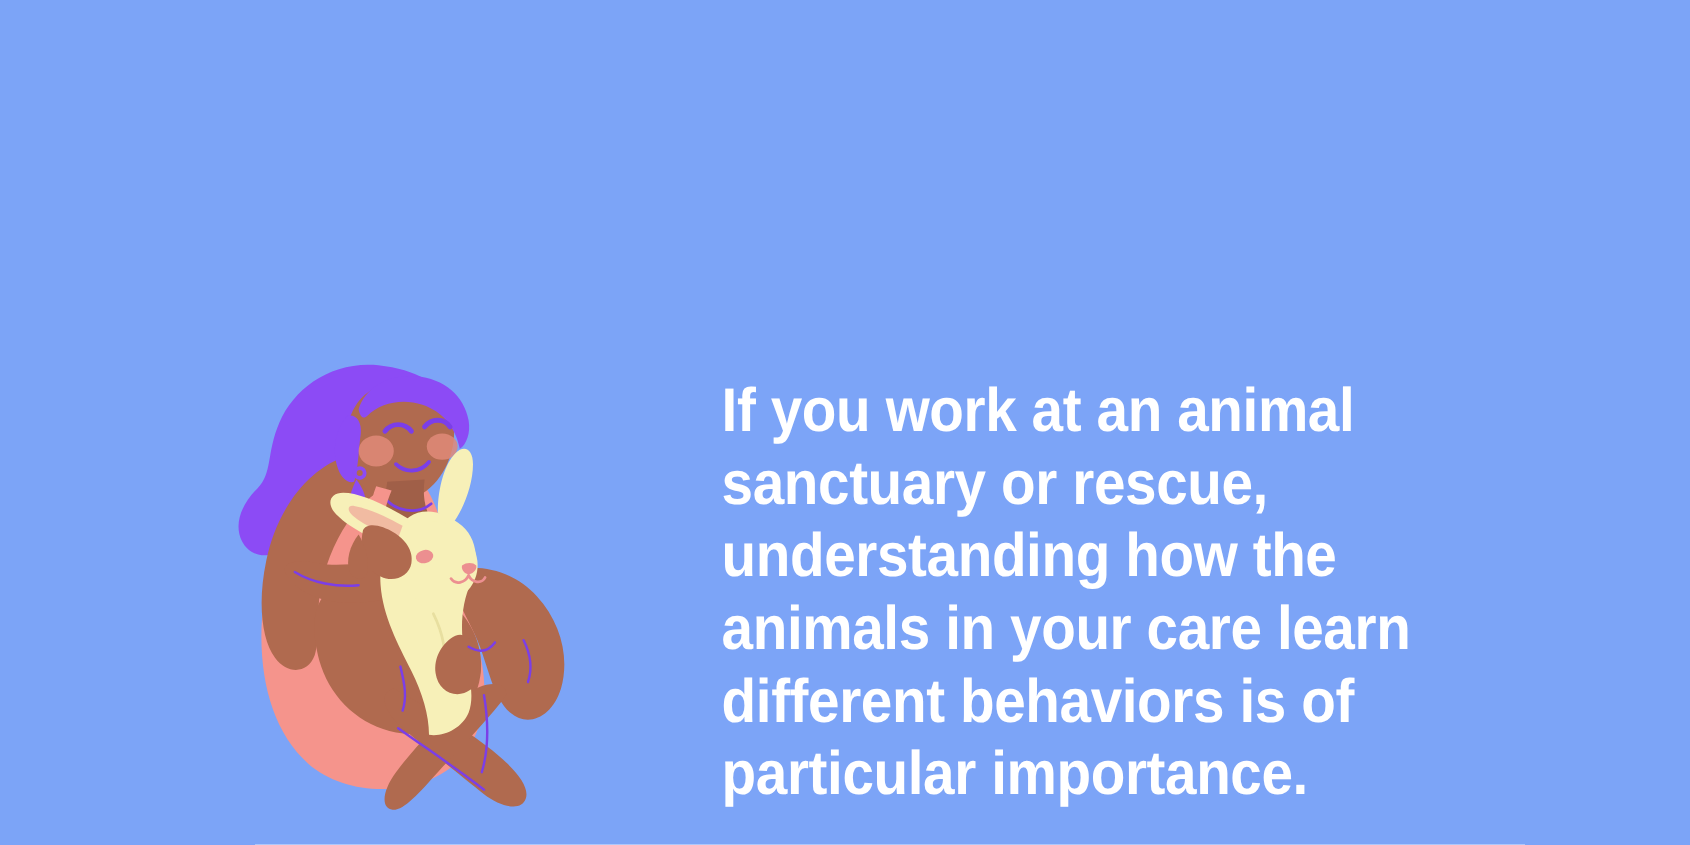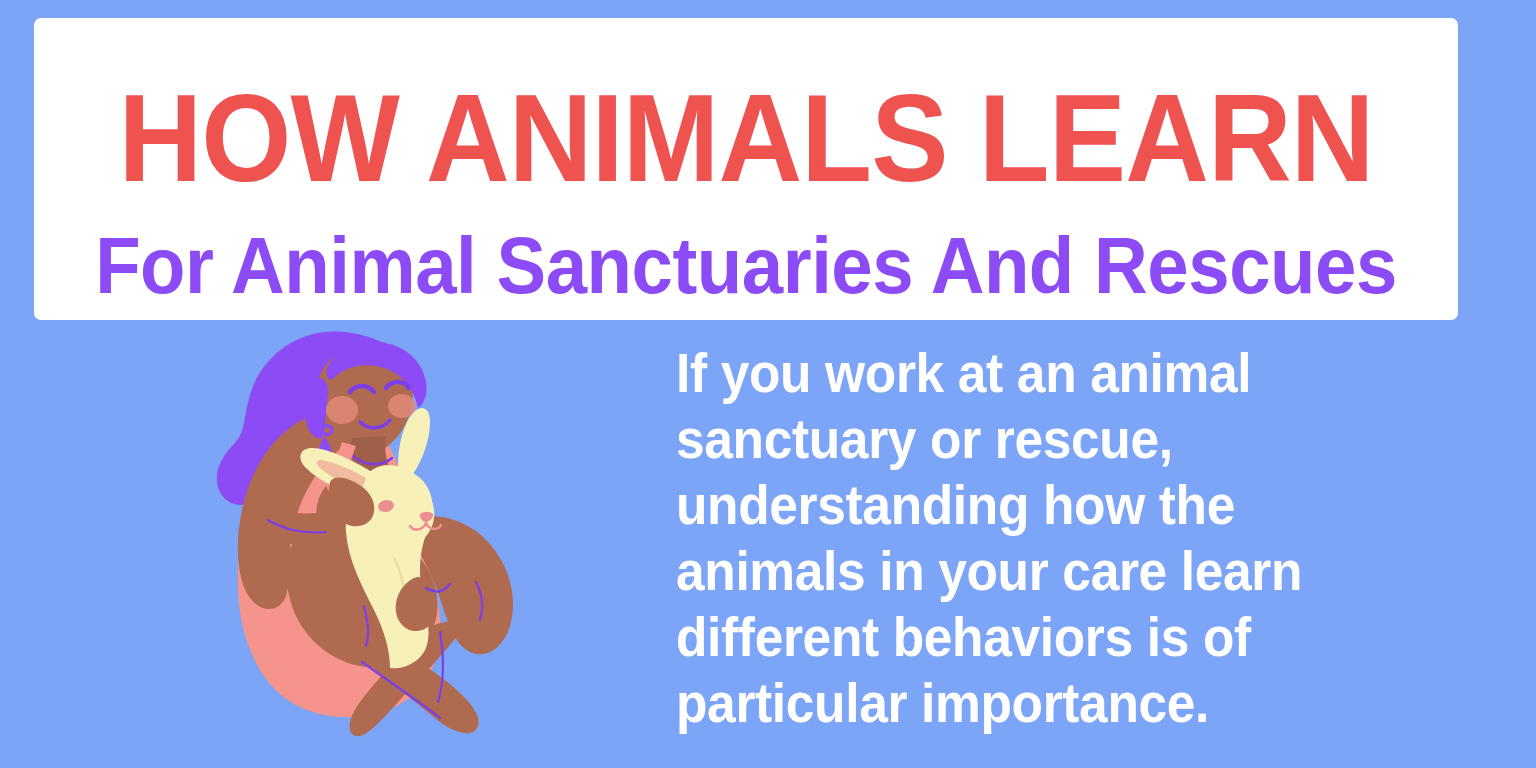--- a/index.html
+++ b/index.html
@@ -59,21 +59,21 @@
     line-height: 80px;
     letter-spacing: -0.5px;
     white-space: nowrap;
     transform: scaleX(0.93);
     transform-origin: center center;
   }
 
   
   #body-copy {
     position: absolute;
-    left: 676px;
+    left: 656px;
     top: 340px;
     width: 700px;
     color: #ffffff;
     font-family: "Liberation Sans Narrow", "Liberation Sans", "DejaVu Sans Condensed", sans-serif;
     font-weight: 700;
     font-size: 56px;
     line-height: 66px;
     letter-spacing: -0.4px;
   }
   #body-copy .ln { display: block; white-space: nowrap; transform: scaleX(0.92); transform-origin: left center; }
@@ -86,24 +86,20 @@
     width: 380px;
     height: 430px;
   }
   #illustration svg { display: block; width: 100%; height: 100%; }
 </style>
 </head>
 <body>
 
 <div id="canvas">
 
-  <div id="title-card">
-    <div id="main-title">HOW ANIMALS LEARN</div>
-    <div id="sub-title">For Animal Sanctuaries And Rescues</div>
-  </div>
 
   <div id="illustration">
     <svg viewBox="0 0 380 430" xmlns="http://www.w3.org/2000/svg" aria-hidden="true">
       <g>
 
         <path fill="#8c4bf5" d="M168 6 C126 2 92 26 78 58 C66 86 72 104 58 118
                  C44 132 36 150 44 166 C52 182 72 182 80 172
                  C74 188 84 200 98 198 C92 212 106 220 118 212
                  C128 194 126 168 132 146 C140 116 152 92 172 74
                  C192 56 214 54 226 42 C232 28 206 10 168 6 Z"></path>

